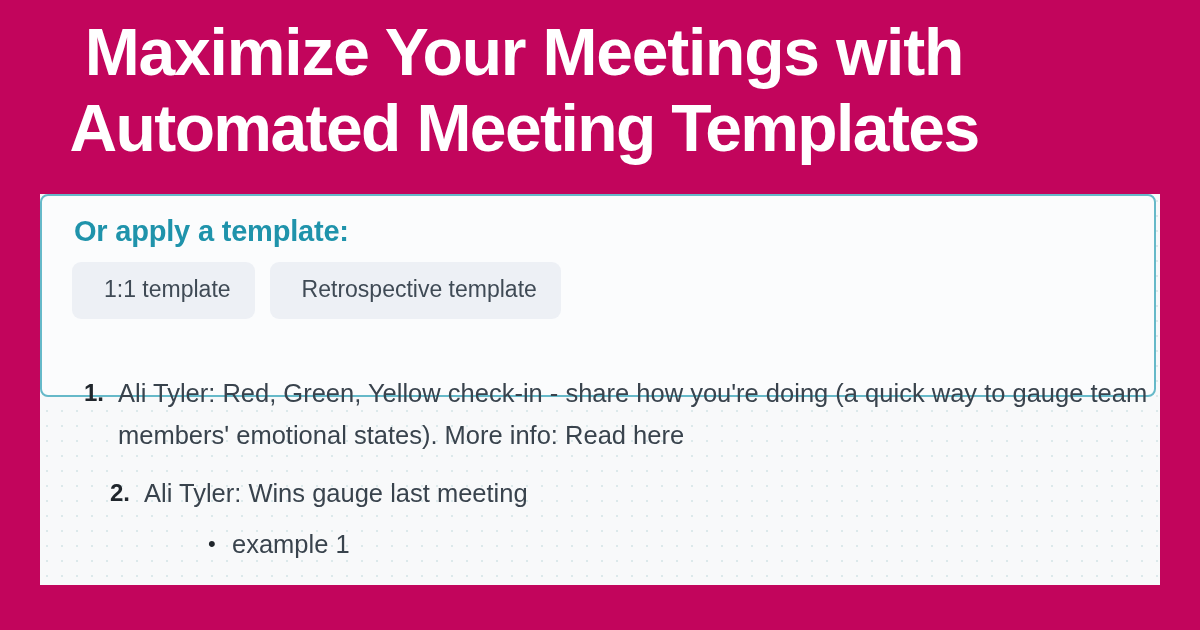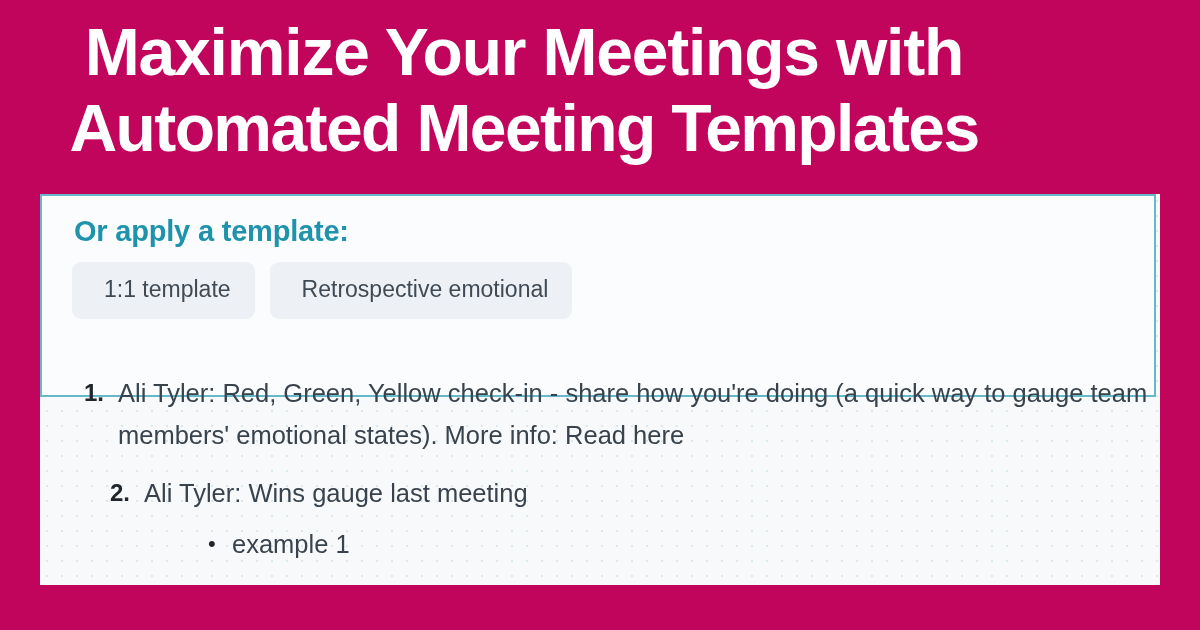--- a/index.html
+++ b/index.html
@@ -64,21 +64,21 @@
   
   .template-card {
     position: absolute;
     left: 0px;
     top: 0px;
     width: 1116px;
     height: 203px;
     box-sizing: border-box;
     background: #fbfcfd;
     border: 2px solid #66b9c9;
-    border-radius: 0;
+    border-radius: 8px;
   }
   .template-title {
     position: absolute;
     left: 32px;
     top: 17px;
     color: #1f93ab;
     font-family: "Liberation Sans", sans-serif;
     font-weight: 700;
     font-size: 29px;
     line-height: 36px;
@@ -169,21 +169,21 @@
     <span class="hl-line l1">Maximize Your Meetings with</span>
     <span class="hl-line l2">Automated Meeting Templates</span>
   </div>
 
   <div class="screenshot">
 
     <div class="template-card">
       <div class="template-title">Or apply a template:</div>
       <div class="template-buttons">
         <button class="tpl-btn">1:1 template</button>
-        <button class="tpl-btn">Retrospective emotional</button>
+        <button class="tpl-btn">Retrospective template</button>
       </div>
     </div>
 
     <div class="agenda">
 
       <div class="agenda-item lvl1">
         <span class="marker">1.</span>
         <span class="agenda-text">Ali Tyler: Red, Green, Yellow check-in - share how you're doing (a quick way to gauge team members' emotional states). More info: Read here</span>
       </div>
 

